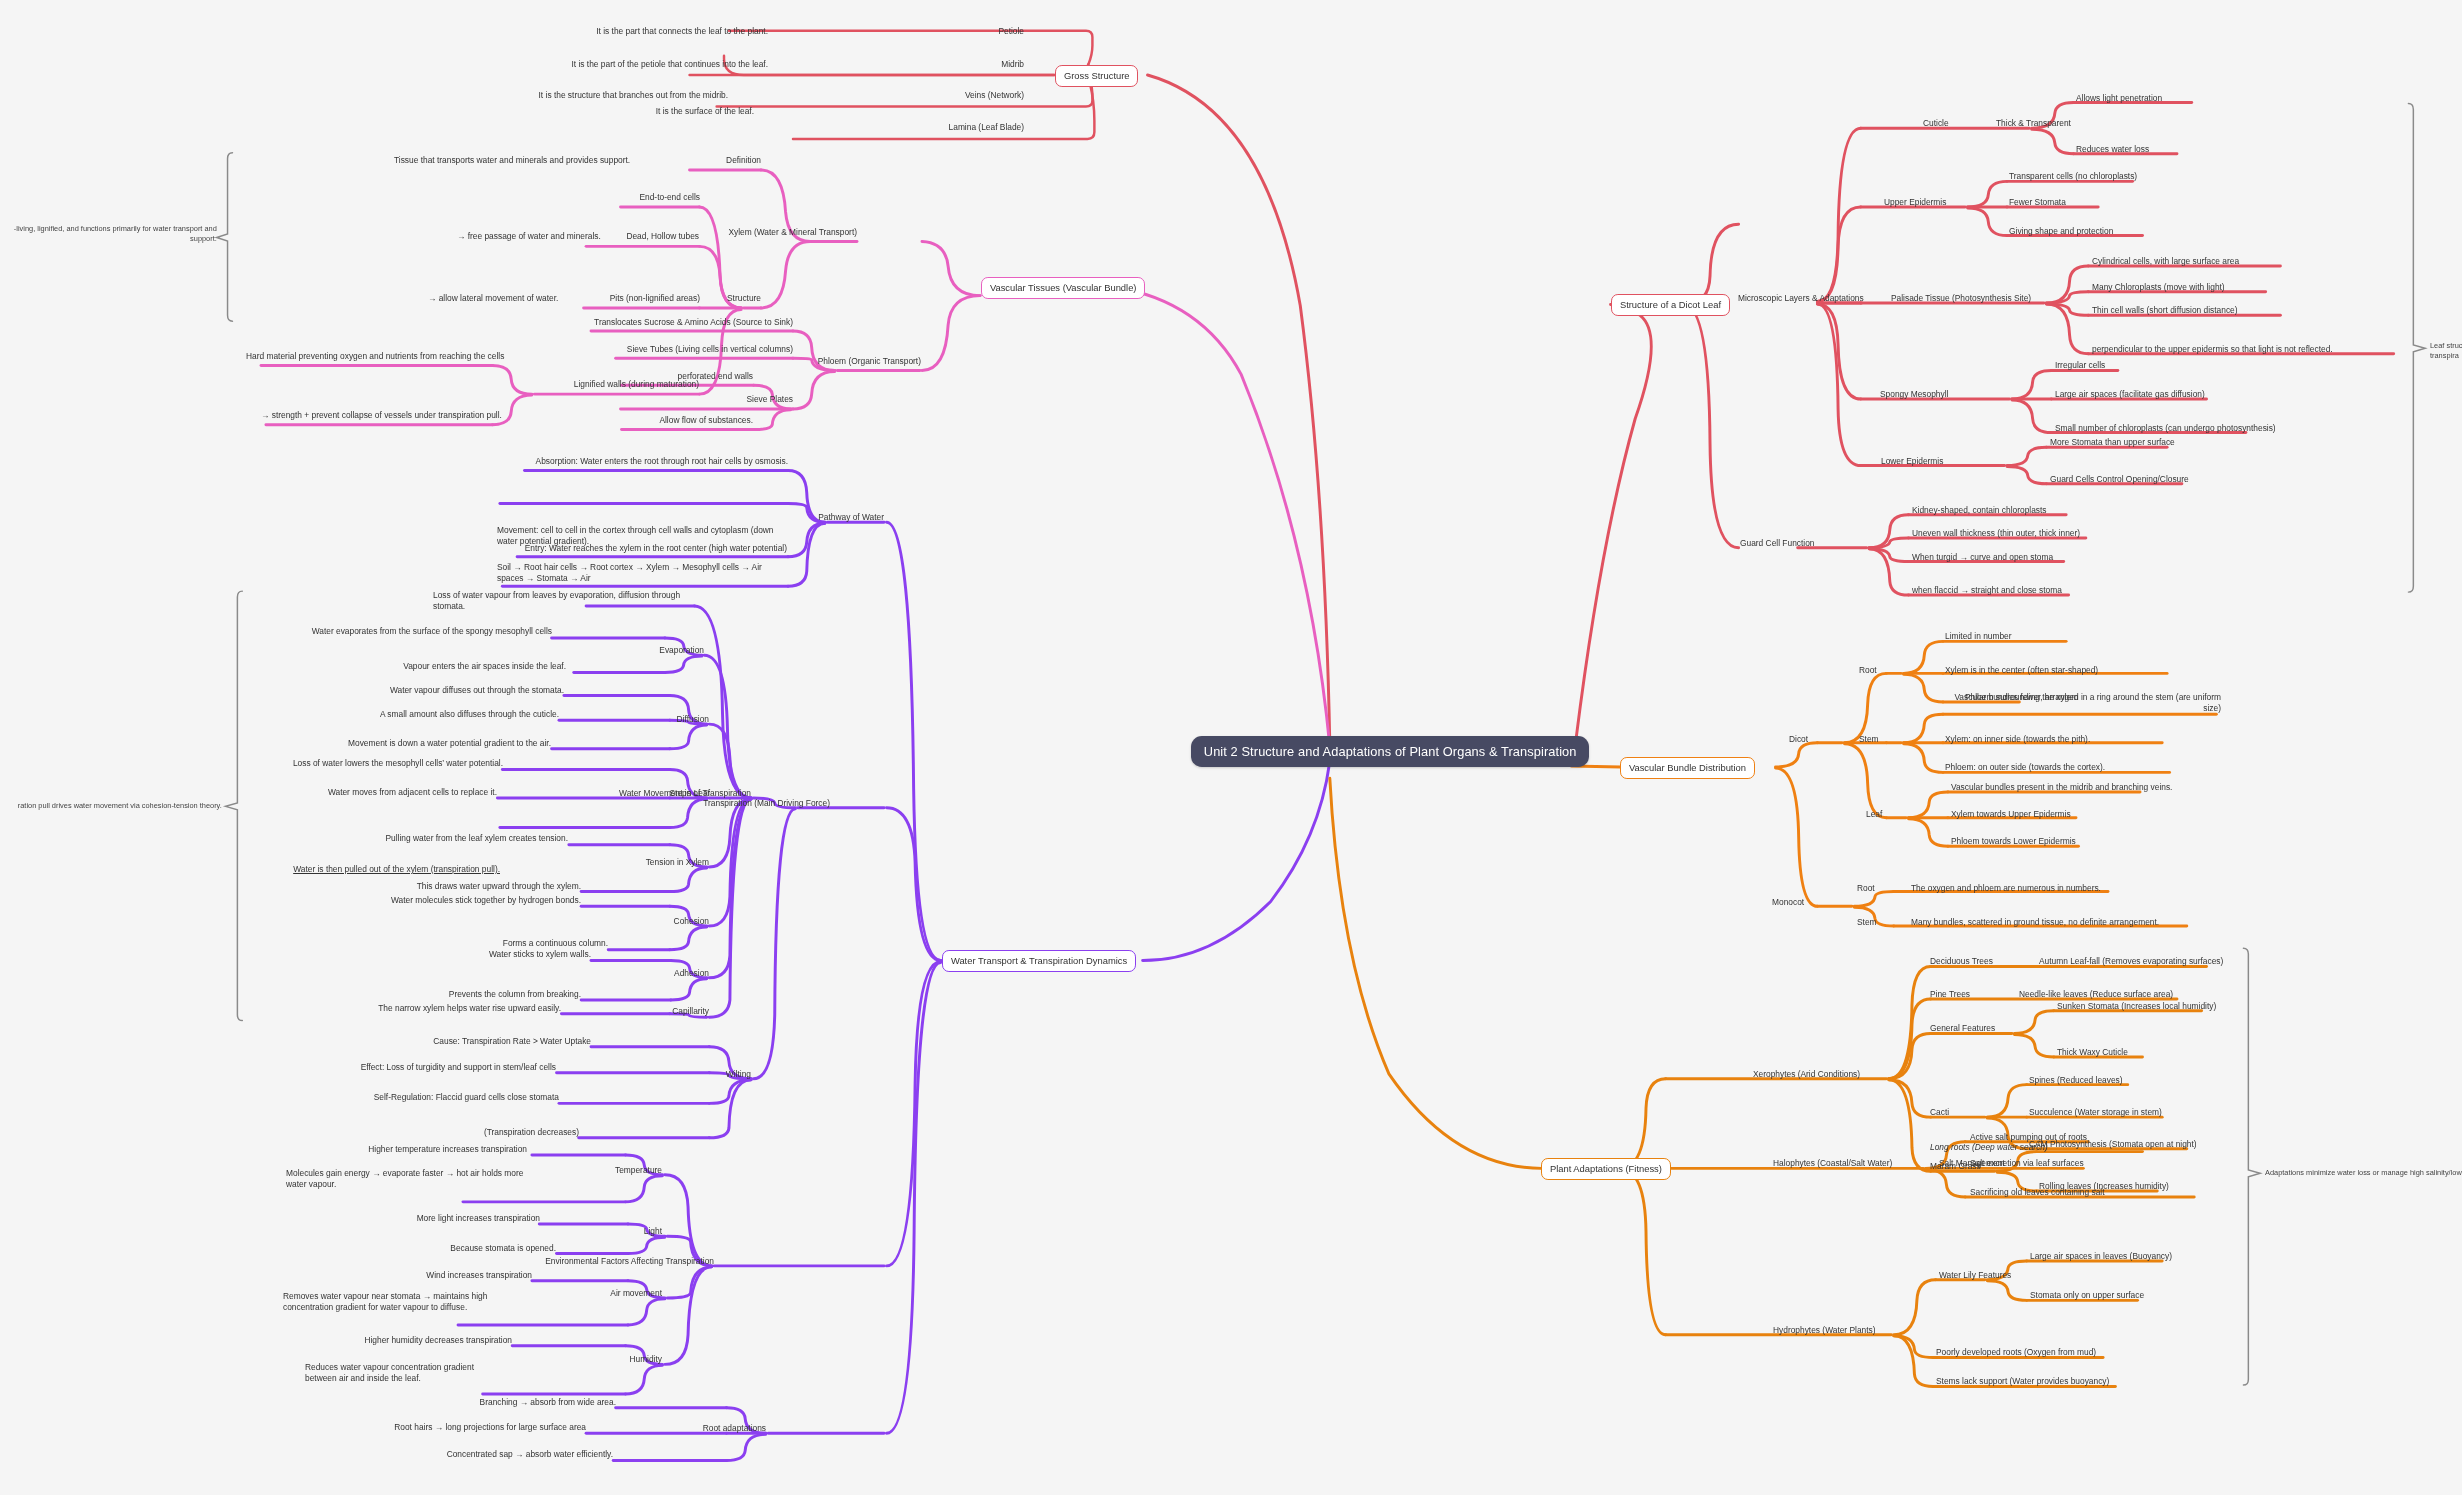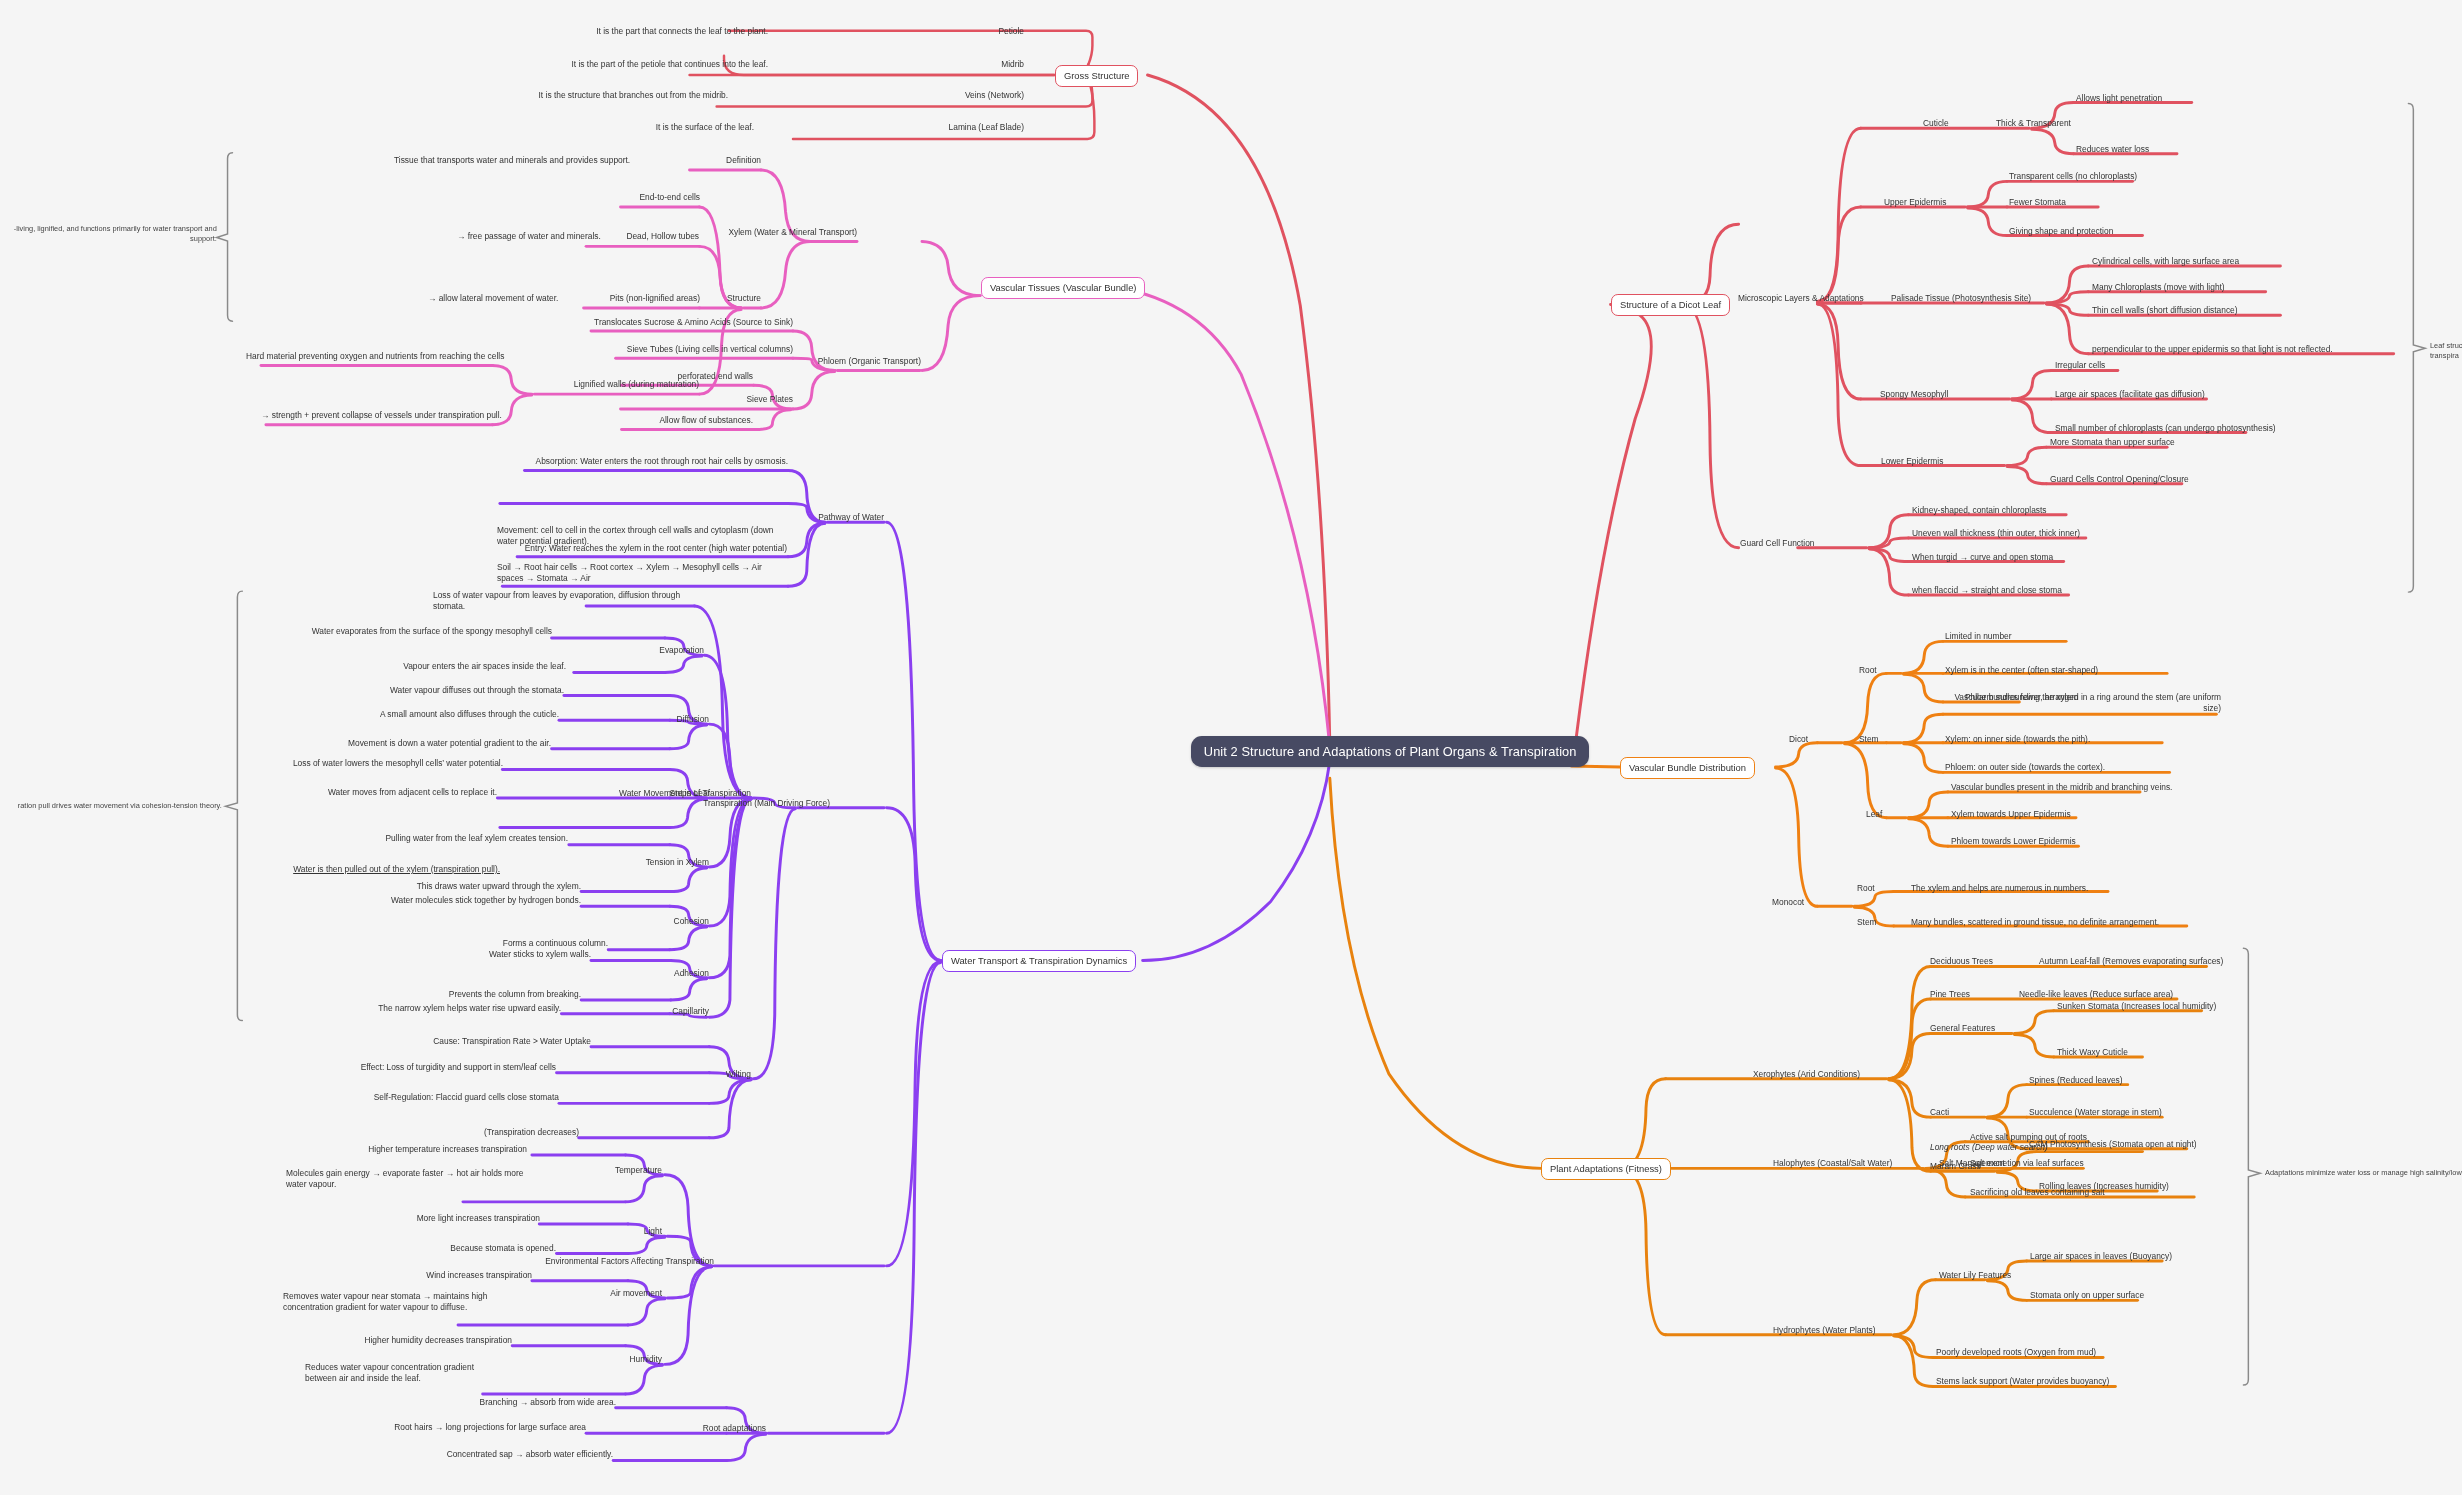--- a/index.html
+++ b/index.html
@@ -367,21 +367,21 @@
 <div class="node t-right" style="left:788px;top:25.6px;width:236px;">Petiole</div>
 <div class="node t-right" style="left:492px;top:25.6px;width:276px;">It is the part that connects the leaf to the plant.</div>
 
 <div class="node t-right" style="left:788px;top:59px;width:236px;text-align:right;">Midrib</div>
 <div class="node t-right" style="left:453px;top:59px;width:315px;">It is the part of the petiole that continues into the leaf.</div>
 
 <div class="node t-right" style="left:788px;top:90px;width:236px;">Veins (Network)</div>
 <div class="node t-right" style="left:433px;top:90px;width:295px;">It is the structure that branches out from the midrib.</div>
 
 <div class="node t-right" style="left:778px;top:122px;width:246px;">Lamina (Leaf Blade)</div>
-<div class="node t-right" style="left:542px;top:122px;width:212px;text-align:right;">It is the surface of the leaf.</div>
+<div class="node t-right" style="left:542px;top:106px;width:212px;text-align:right;">It is the surface of the leaf.</div>
 
 <div class="node lvl1 pink" style="left:981px;top:277px;">Vascular Tissues (Vascular Bundle)</div>
 <div class="node wrap t-right ann" style="left:9.8px;top:224px;width:207px;">-living, lignified, and functions primarily for water transport and support.</div>
 
 <div class="node t-right" style="left:699px;top:227px;width:158px;">Xylem (Water &amp; Mineral Transport)</div>
 <div class="node t-right" style="left:640px;top:155px;width:121px;">Definition</div>
 <div class="node t-right" style="left:394px;top:155px;width:227px;">Tissue that transports water and minerals and provides support.</div>
 <div class="node t-right" style="left:655px;top:293px;width:106px;">Structure</div>
 
 <div class="node t-right" style="left:552px;top:192px;width:148px;">End-to-end cells</div>
@@ -520,21 +520,21 @@
 <div class="node t-left" style="left:1945px;top:734px;width:227px;">Xylem: on inner side (towards the pith).</div>
 <div class="node t-left" style="left:1945px;top:762px;width:231px;">Phloem: on outer side (towards the cortex).</div>
 
 <div class="node t-left" style="left:1866px;top:809px;width:44px;">Leaf</div>
 <div class="node t-left" style="left:1951px;top:782px;width:246px;">Vascular bundles present in the midrib and branching veins.</div>
 <div class="node t-left" style="left:1951px;top:809px;width:197px;">Xylem towards Upper Epidermis</div>
 <div class="node t-left" style="left:1951px;top:836px;width:197px;">Phloem towards Lower Epidermis</div>
 
 <div class="node t-left" style="left:1772px;top:897px;width:74px;">Monocot</div>
 <div class="node t-left" style="left:1857px;top:883px;width:44px;">Root</div>
-<div class="node t-left" style="left:1911px;top:883px;width:236px;">The xylem and helps are numerous in numbers.</div>
+<div class="node t-left" style="left:1911px;top:883px;width:236px;">The oxygen and phloem are numerous in numbers.</div>
 <div class="node t-left" style="left:1857px;top:917px;width:44px;">Stem</div>
 <div class="node t-left" style="left:1911px;top:917px;width:305px;">Many bundles, scattered in ground tissue, no definite arrangement.</div>
 
 <div class="node lvl1 orange2" style="left:1541px;top:1158px;">Plant Adaptations (Fitness)</div>
 <div class="node wrap t-left ann" style="left:2265px;top:1168px;width:276px;">Adaptations minimize water loss or manage high salinity/low oxygen.</div>
 
 <div class="node t-left" style="left:1753px;top:1069px;width:133px;">Xerophytes (Arid Conditions)</div>
 <div class="node t-left" style="left:1930px;top:956px;width:98px;">Deciduous Trees</div>
 <div class="node t-left" style="left:2039px;top:956px;width:236px;">Autumn Leaf-fall (Removes evaporating surfaces)</div>
 <div class="node t-left" style="left:1930px;top:989px;width:79px;">Pine Trees</div>

